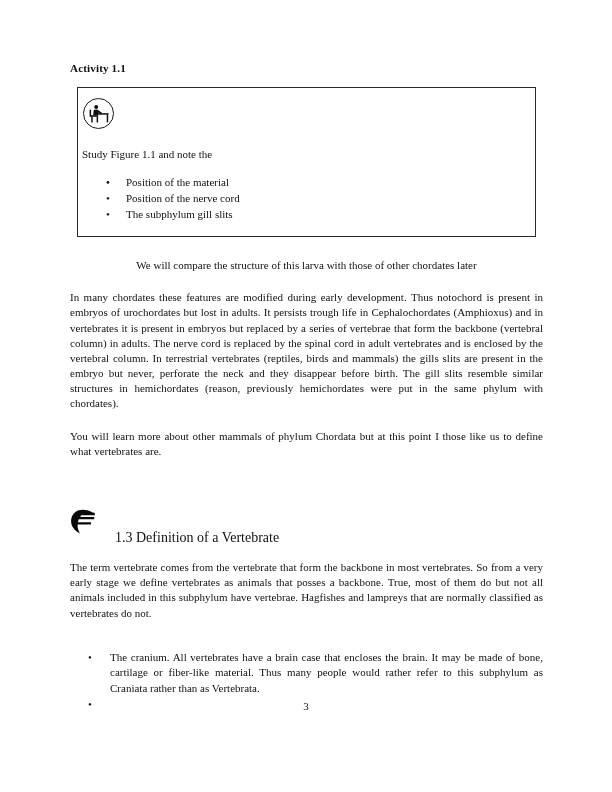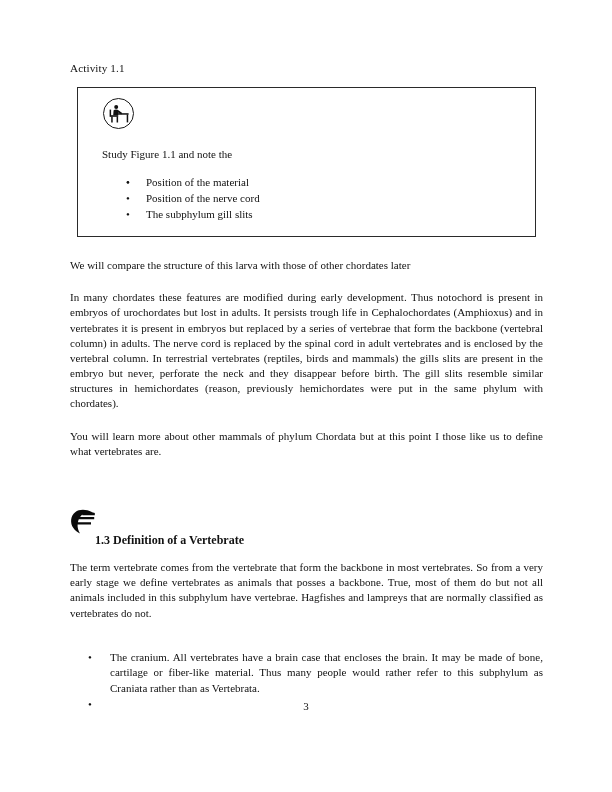--- a/index.html
+++ b/index.html
@@ -28,34 +28,34 @@
 
   
   .content {
     position: absolute;
     left: 70px;
     top: 62px;
     width: 473px;
   }
 
   .activity-title {
-    font-weight: normal;
+    font-weight: bold;
     font-size: 11.2px;
     letter-spacing: 0.1px;
     margin: 0 0 12px 0;
     line-height: 1.2;
   }
 
   
   .activity-box {
     border: 1px solid #2a2a2a;
     margin: 0 0 0 7px;
     width: 459px;
     box-sizing: border-box;
-    padding: 9px 12px 14px 24px;
+    padding: 9px 12px 14px 4px;
     background: #ffffff;
   }
 
   .study-icon {
     width: 29px;
     height: 29px;
     border: 1.2px solid #1a1a1a;
     border-radius: 50%;
     display: block;
     margin: 1px 0 0 1px;
@@ -95,21 +95,21 @@
     line-height: 1.42;
   }
 
   
   p.body {
     font-size: 11px;
     line-height: 1.38;
     margin: 0;
     text-align: justify;
   }
-  p.body.nojust { text-align: left; font-family: Liberation Serif, serif; }
+  p.body.nojust { text-align: center; font-family: Liberation Serif, serif; }
 
   .sp-after-box { height: 21px; }
   .sp-sm { height: 13px; }
   .sp-md { height: 17px; }
   .sp-xl { height: 46px; }
 
   
   .section-head {
     position: relative;
     height: 42px;
@@ -118,24 +118,24 @@
   .head-glyph {
     position: absolute;
     left: -4px;
     top: 0px;
     width: 36px;
     height: 34px;
   }
   .head-glyph svg { display: block; }
   .head-title {
     position: absolute;
-    left: 25px;
+    left: 45px;
     bottom: 0px;
-    font-weight: bold;
-    font-size: 12px;
+    font-weight: normal;
+    font-size: 14px;
     line-height: 1.2;
     white-space: nowrap;
   }
 
   
   ul.doc-list {
     list-style: none;
     margin: 12px 0 0 0;
     padding: 0;
   }

